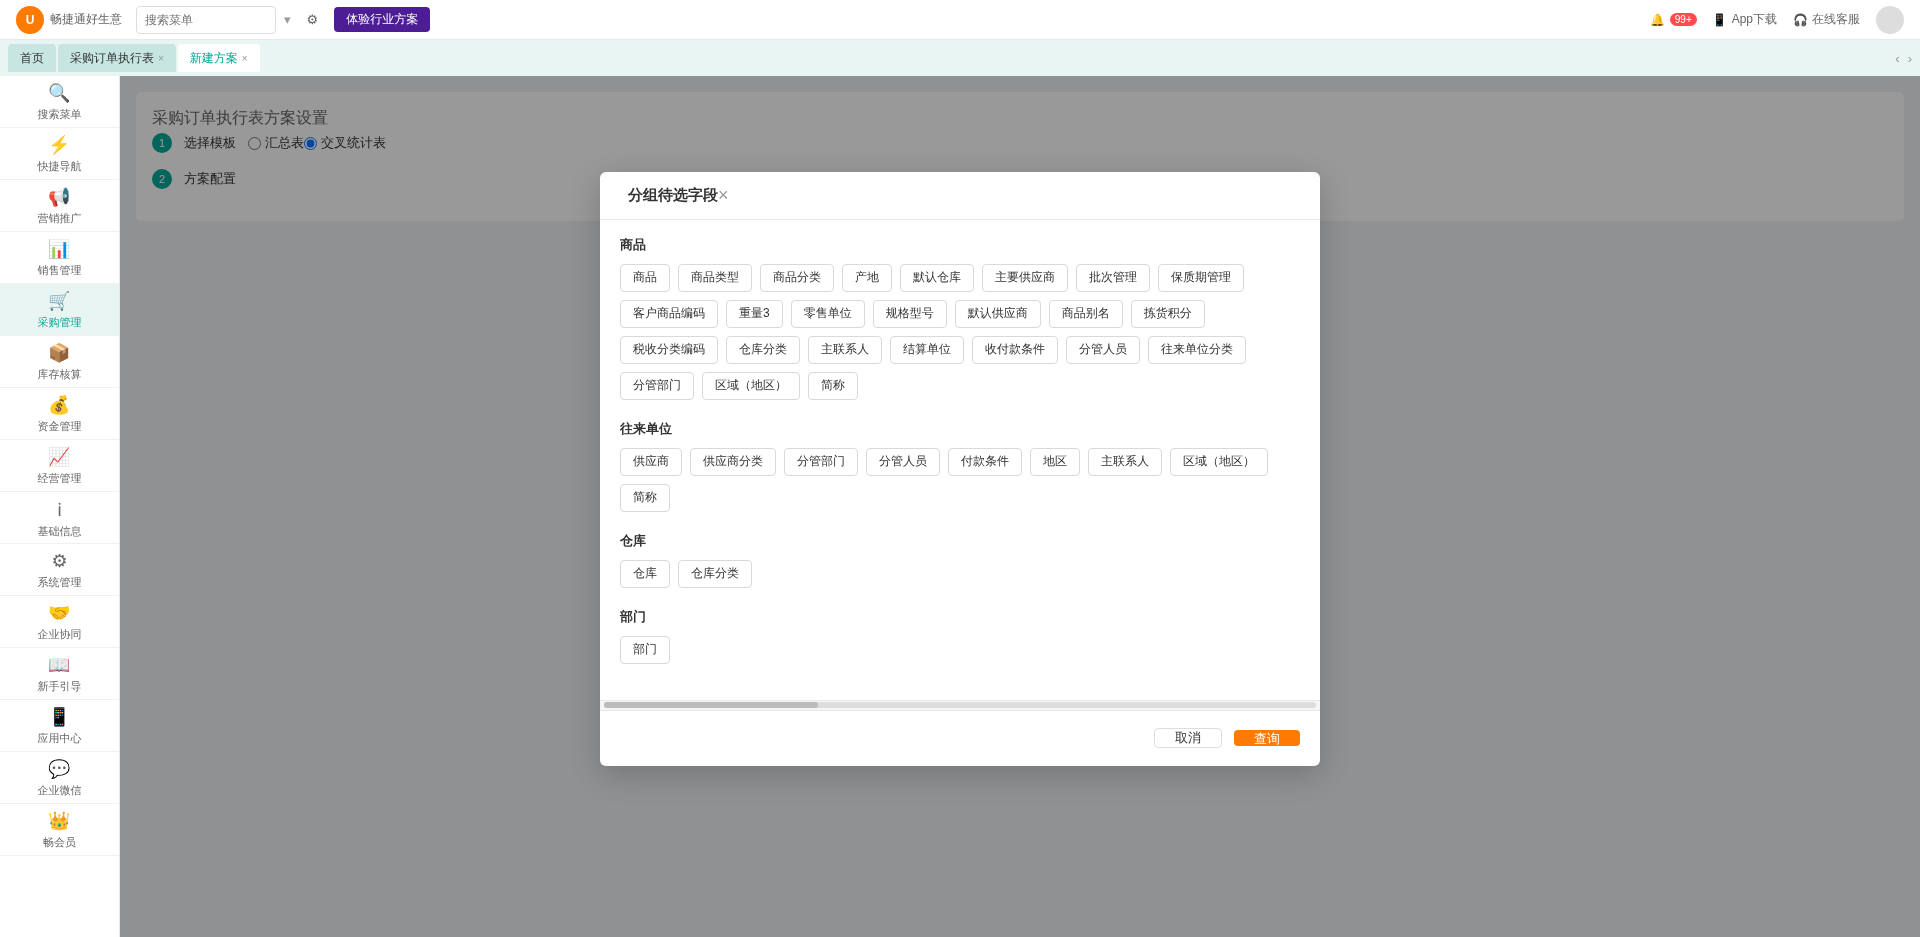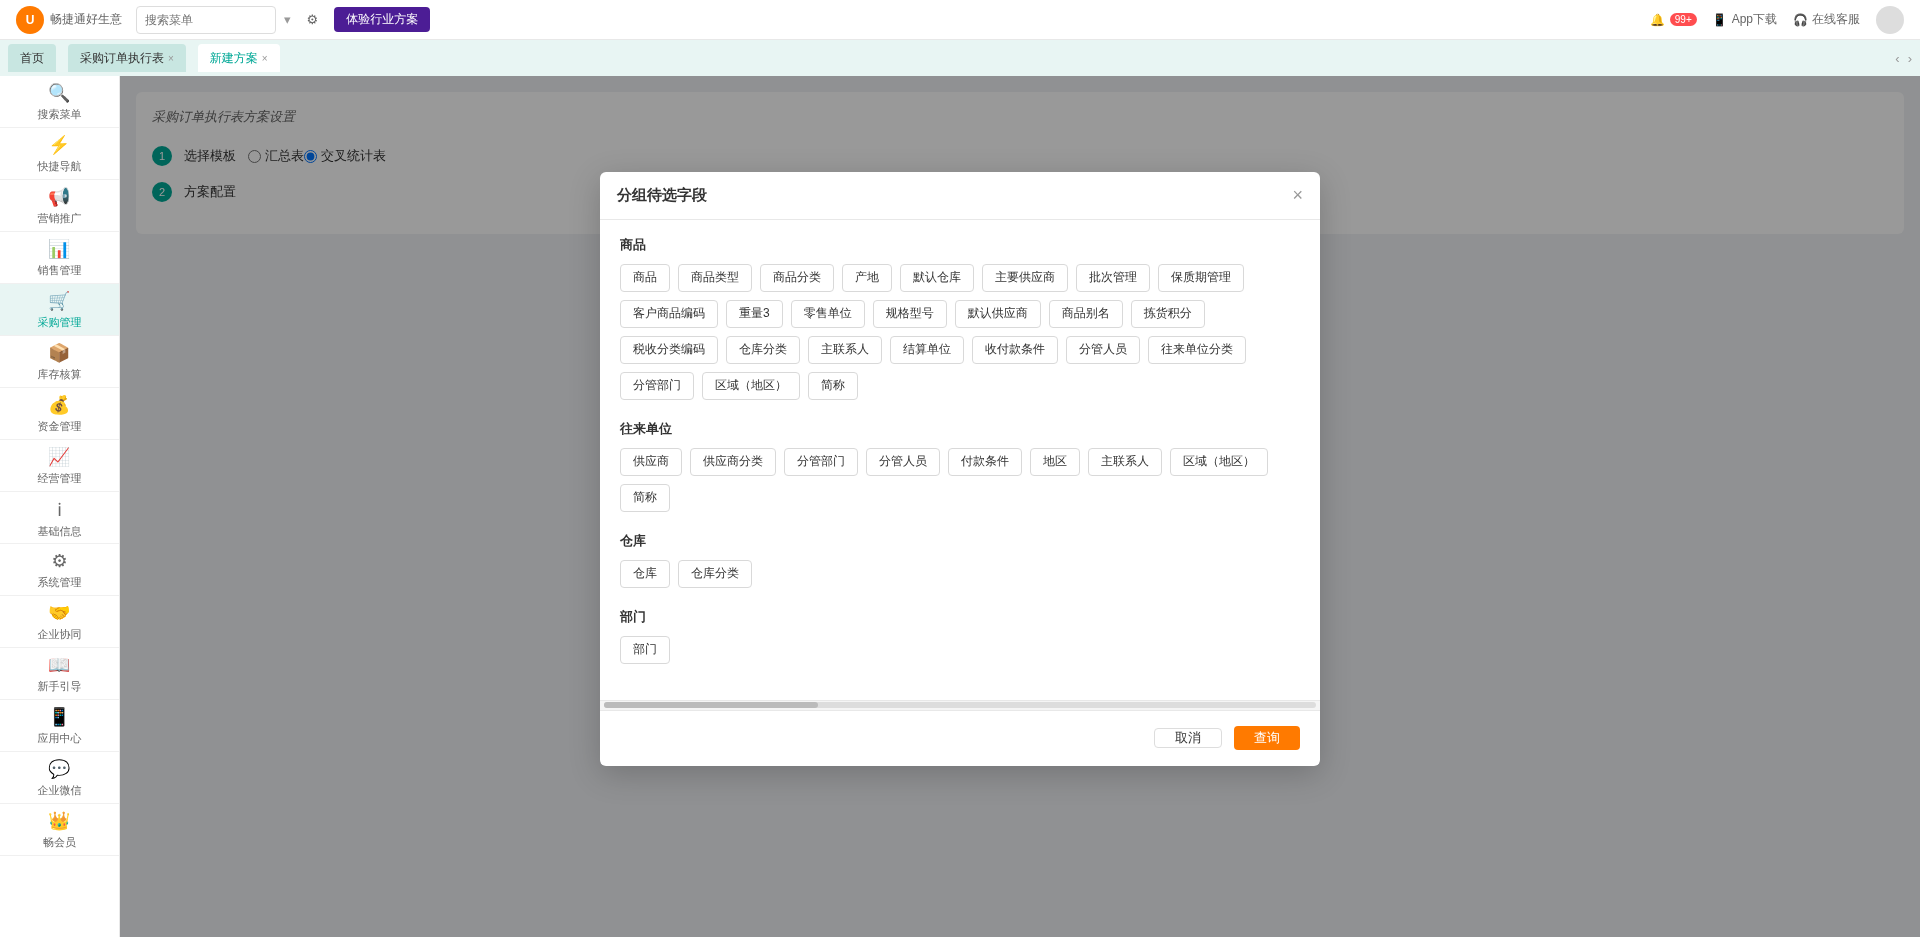--- a/index.html
+++ b/index.html
@@ -82,21 +82,21 @@
       height: 36px;
       background: #e8f5f3;
       display: flex;
       align-items: center;
       padding: 0 8px;
       position: fixed;
       top: 40px;
       left: 0;
       right: 0;
       z-index: 99;
-      gap: 12px;
+      gap: 2px;
     }
     .tab-item {
       height: 28px;
       padding: 0 12px;
       border-radius: 4px 4px 0 0;
       display: flex;
       align-items: center;
       gap: 4px;
       cursor: pointer;
       font-size: 12px;
@@ -183,22 +183,21 @@
       border-radius: 6px;
       z-index: 300;
       display: flex;
       flex-direction: column;
       box-shadow: 0 8px 32px rgba(0,0,0,0.2);
     }
     .modal-header {
       height: 48px;
       display: flex;
       align-items: center;
-      justify-content: space-between;
-      padding: 0 17px;
+      padding: 0 28px;
       border-bottom: 1px solid #e8e8e8;
       flex-shrink: 0;
     }
     .modal-title { font-size: 15px; font-weight: 600; color: #333; }
     .modal-close { cursor: pointer; color: #999; font-size: 18px; }
     .modal-body {
       flex: 1;
       overflow-y: auto;
       padding: 16px 20px;
     }
@@ -216,21 +215,21 @@
       height: 20px;
       padding: 0 20px;
       border: 1px solid #ddd;
       border-radius: 4px;
       background: #fff;
       cursor: pointer;
       font-size: 13px;
       color: #333;
     }
     .btn-confirm {
-      height: 24px;
+      height: 16px;
       padding: 0 20px;
       border: none;
       border-radius: 4px;
       background: #ff7a00;
       color: white;
       cursor: pointer;
       font-size: 13px;
       text-align: center;
     }
 
@@ -277,21 +276,21 @@
       flex-shrink: 0;
     }
 
     
     .page-card {
       background: #fff;
       border-radius: 6px;
       padding: 16px;
       margin-bottom: 12px;
     }
-    .page-title { font-size: 13px; color: #666; margin-bottom: 20px; font-style: italic; }
+    .page-title { font-size: 16px; color: #666; margin-bottom: 4px; }
     .step-row { display: flex; align-items: center; gap: 12px; margin-bottom: 16px; }
     .step-badge {
       width: 20px;
       height: 20px;
       background: #00a896;
       color: white;
       border-radius: 50%;
       display: flex;
       align-items: center;
       justify-content: center;

